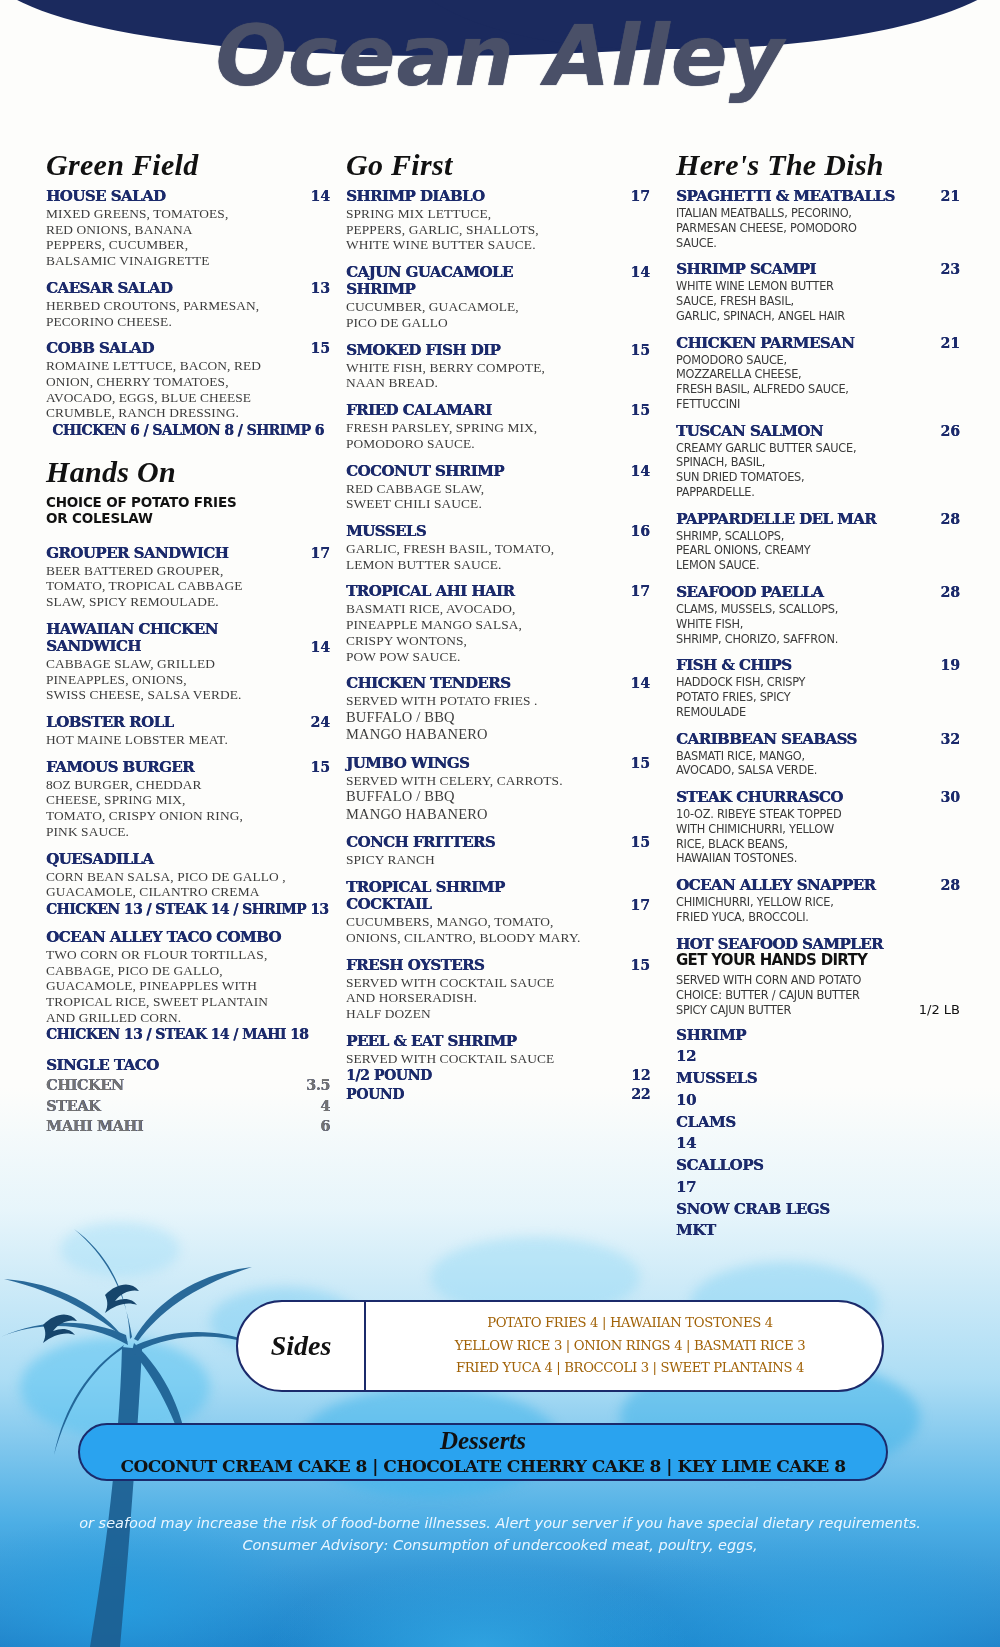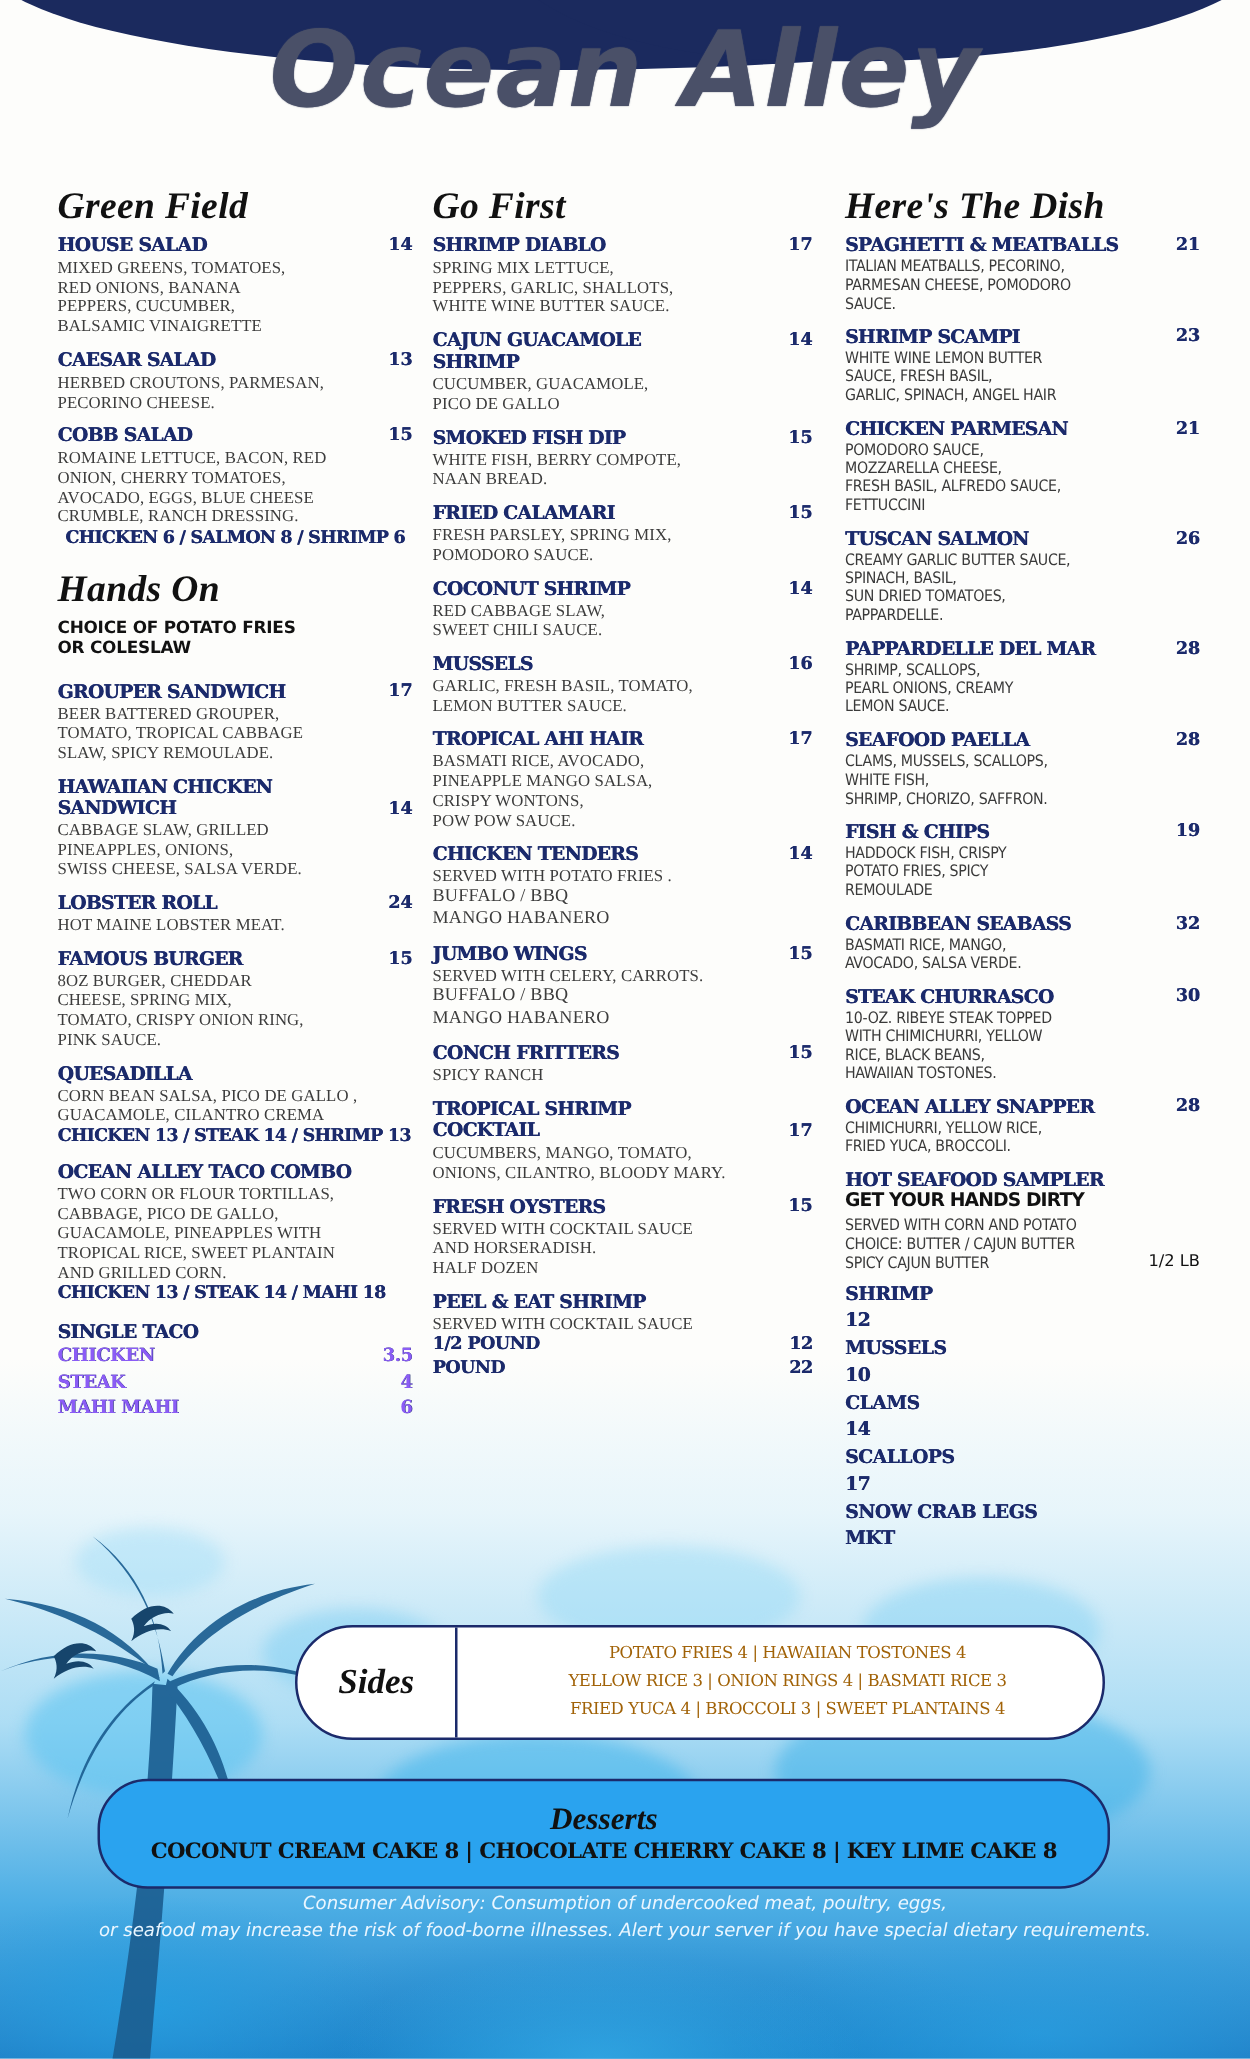--- a/index.html
+++ b/index.html
@@ -158,21 +158,21 @@
     letter-spacing: -.4px;
     line-height: 1.3;
     text-shadow: .3px 0 0 #1b2a6b;
   }
 
   
   .taco-rows { margin-top: 1px; }
   .taco-row {
     display: flex; justify-content: space-between;
     font-family: "DejaVu Serif", serif;
-    font-weight: bold; font-size: 14.5px; color: #8b5cf6;
+    font-weight: bold; font-size: 14.5px; color: #737373;
     letter-spacing: -.4px; line-height: 1.42;
     text-shadow: .3px 0 0 #1b2a6b;
   }
 
   
   .sampler-sub {
     font-family: "DejaVu Sans", sans-serif;
     font-weight: bold; font-size: 15px; color: #111;
     letter-spacing: -.7px; line-height: 1.1; margin-top: -1px;
   }
@@ -211,21 +211,21 @@
     flex: 1; display: flex; flex-direction: column;
     align-items: center; justify-content: center;
     font-family: "DejaVu Serif", serif;
     font-size: 13.2px; color: #a16207;
     letter-spacing: -.35px; line-height: 1.72; padding-left: 12px;
   }
 
   
   #desserts-box {
     position: absolute; left: 78px; top: 1423px;
-    width: 810px; height: 88px;
+    width: 810px; height: 58px;
     background: #2aa3ef;
     border: 2.5px solid #1b2a6b;
     border-radius: 40px;
     display: flex; flex-direction: column;
     align-items: center; justify-content: center; z-index: 4;
   }
   #desserts-title {
     font-family: "Liberation Serif", serif;
     font-weight: bold; font-style: italic;
     font-size: 25px; color: #111; line-height: 1.05;
@@ -632,16 +632,16 @@
       <div>FRIED YUCA 4 | BROCCOLI 3 | SWEET  PLANTAINS 4</div>
     </div>
   </div>
 
   <div id="desserts-box">
     <div id="desserts-title">Desserts</div>
     <div id="desserts-items">COCONUT CREAM CAKE  8  |  CHOCOLATE CHERRY CAKE  8  |  KEY LIME CAKE  8</div>
   </div>
 
   <div id="advisory">
+    <div>or seafood may increase the risk of food-borne illnesses. Alert your server if you have special dietary requirements.</div>
     <div>Consumer Advisory: Consumption of undercooked meat, poultry, eggs,</div>
-    <div>or seafood may increase the risk of food-borne illnesses. Alert your server if you have special dietary requirements.</div>
   </div>
 </div>
 
 </body></html>

